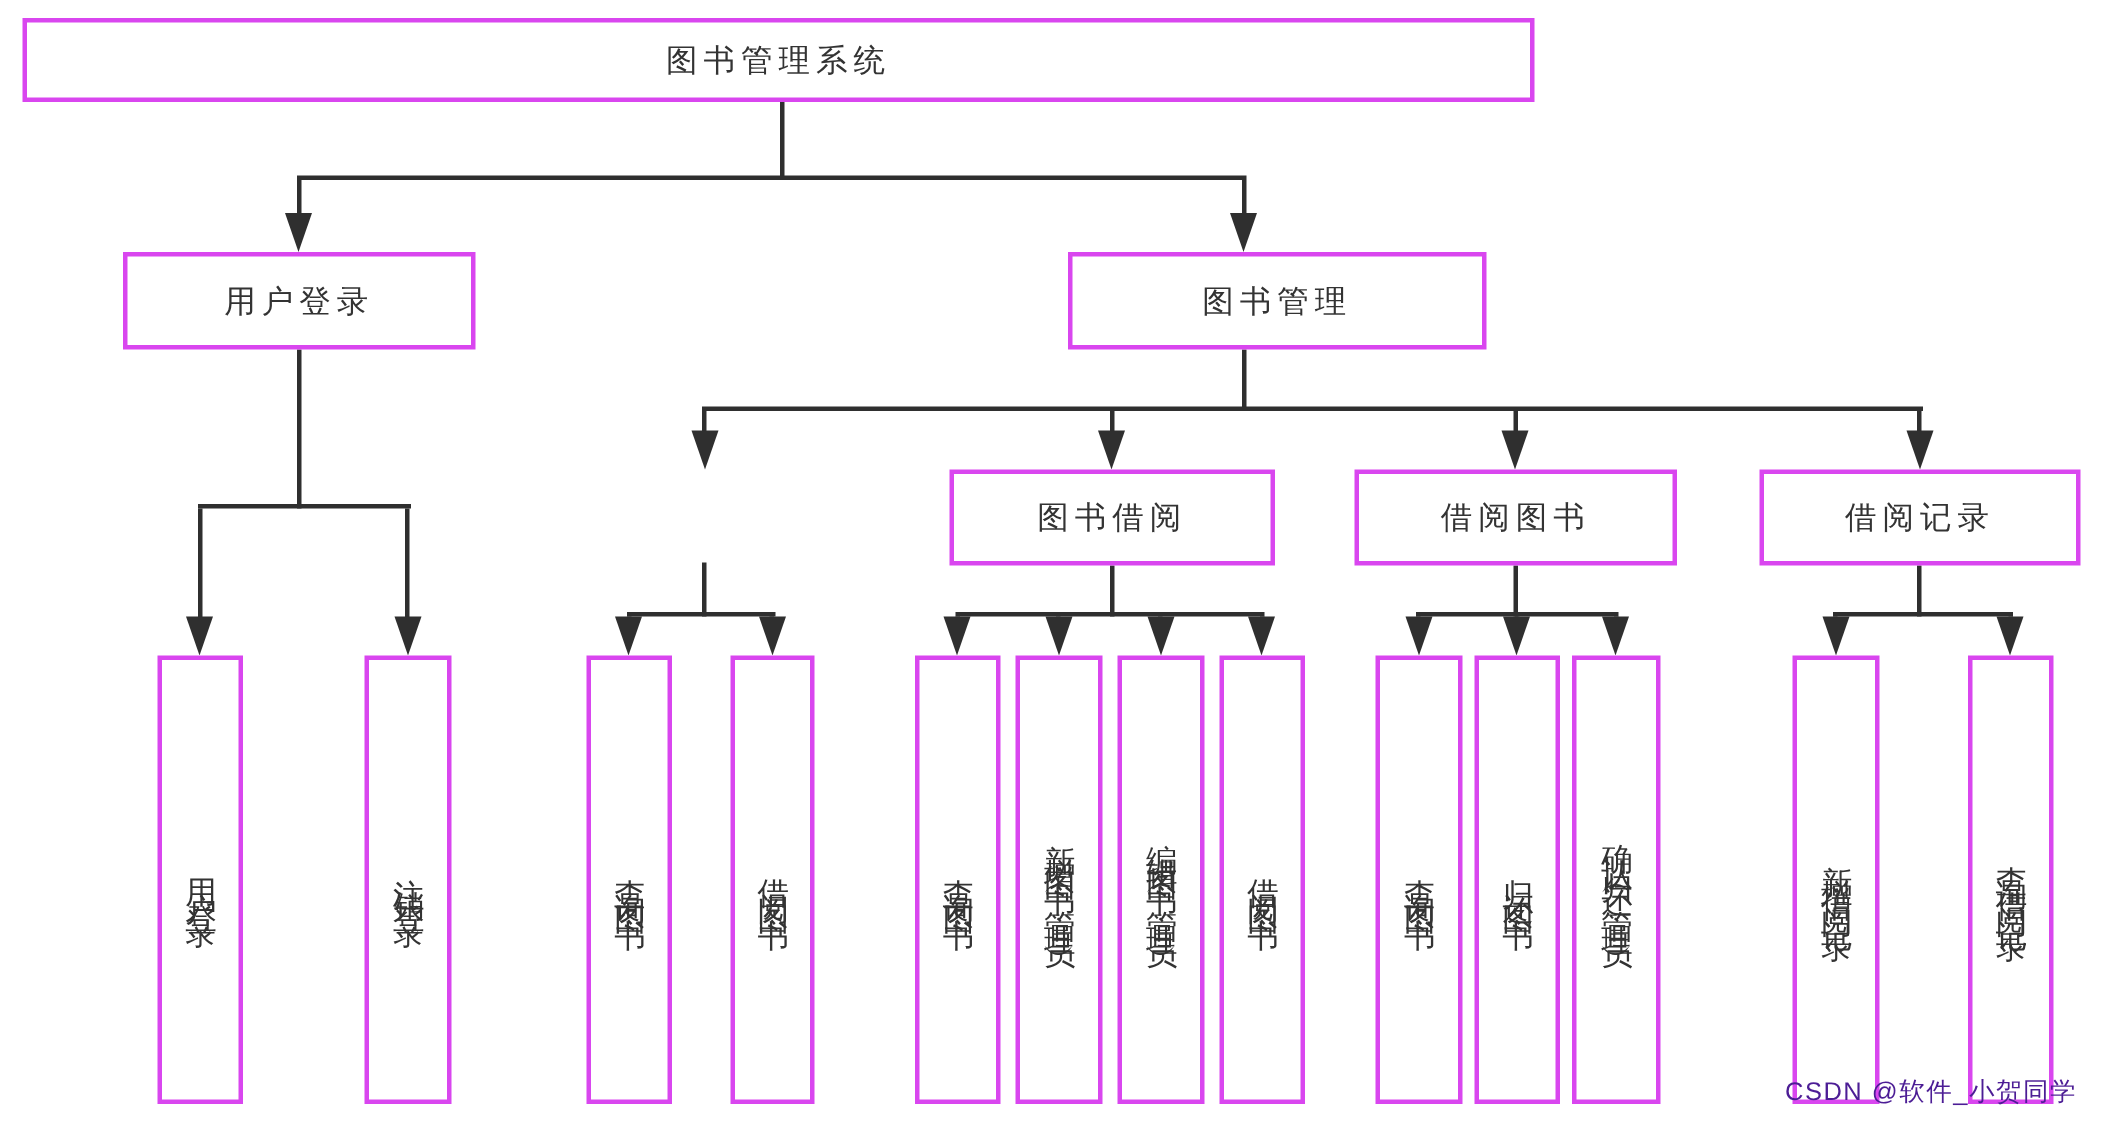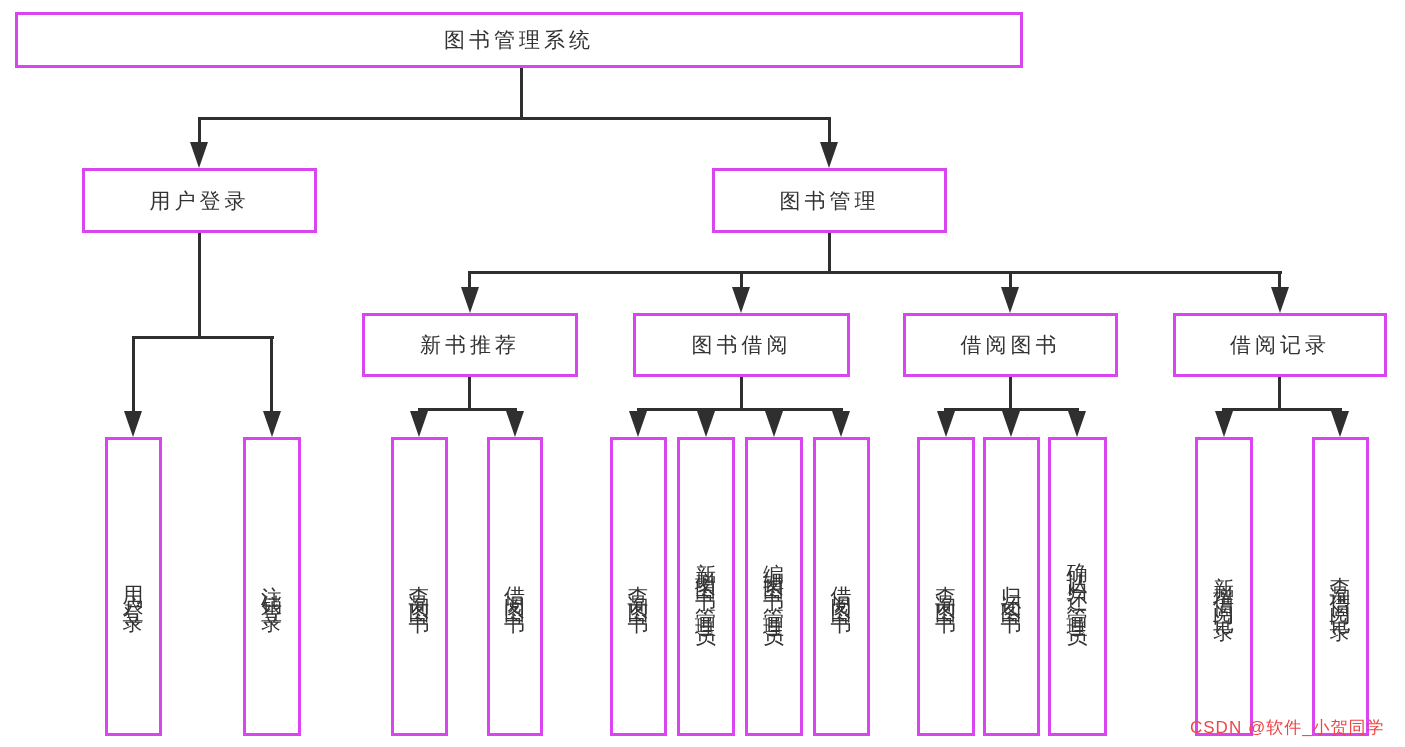--- a/index.html
+++ b/index.html
@@ -6,21 +6,21 @@
   body{font-family:"Liberation Sans","DejaVu Sans",sans-serif;}
   .canvas{position:relative;width:1405px;height:747px;background:#ffffff;overflow:hidden;}
   .box{position:absolute;background:#ffffff;border:3px solid #d946ef;box-sizing:border-box;
        display:flex;align-items:center;justify-content:center;z-index:2;}
   .hlabel{font-size:21px;color:#333333;letter-spacing:4px;white-space:nowrap;}
   .vlabel{writing-mode:vertical-rl;text-orientation:mixed;font-size:21px;line-height:1;
           color:#333333;letter-spacing:9px;white-space:nowrap;}
   .line{position:absolute;background:#2f2f2f;z-index:1;}
   .arrow{position:absolute;width:0;height:0;border-left:9px solid transparent;
          border-right:9px solid transparent;border-top:26px solid #2f2f2f;z-index:1;}
-  .watermark{position:absolute;left:1190px;top:716px;font-size:17px;color:#ef4444;
+  .watermark{position:absolute;left:1190px;top:716px;font-size:17px;color:#4c1d95;
              letter-spacing:1px;z-index:10;white-space:nowrap;}
 </style>
 </head>
 <body>
 
 <div class="canvas">
 
   <div class="box" style="left:15px;top:12px;width:1008px;height:56px;">
     <span class="hlabel">图书管理系统</span>
   </div>
@@ -28,21 +28,21 @@
   <div class="line" style="left:520px;top:66px;width:3px;height:54px;"></div>
   <div class="line" style="left:198px;top:117px;width:633px;height:3px;"></div>
   <div class="line" style="left:198px;top:120px;width:3px;height:28px;"></div>
   <div class="arrow" style="left:190px;top:142px;"></div>
   <div class="line" style="left:828px;top:120px;width:3px;height:28px;"></div>
   <div class="arrow" style="left:820px;top:142px;"></div>
 
   <div class="box" style="left:82px;top:168px;width:235px;height:65px;">
     <span class="hlabel">用户登录</span>
   </div>
-  <div class="box" style="left:712px;top:168px;width:235px;height:65px;">
+  <div class="box" style="left:712px;top:168px;width:279px;height:65px;">
     <span class="hlabel">图书管理</span>
   </div>
 
   <div class="line" style="left:198px;top:231px;width:3px;height:108px;"></div>
   <div class="line" style="left:132px;top:336px;width:142px;height:3px;"></div>
   <div class="line" style="left:132px;top:339px;width:3px;height:78px;"></div>
   <div class="arrow" style="left:124px;top:411px;"></div>
   <div class="line" style="left:270px;top:339px;width:3px;height:78px;"></div>
   <div class="arrow" style="left:263px;top:411px;"></div>
 
@@ -50,23 +50,20 @@
   <div class="line" style="left:468px;top:271px;width:814px;height:3px;"></div>
   <div class="line" style="left:468px;top:274px;width:3px;height:19px;"></div>
   <div class="arrow" style="left:461px;top:287px;"></div>
   <div class="line" style="left:740px;top:274px;width:3px;height:19px;"></div>
   <div class="arrow" style="left:732px;top:287px;"></div>
   <div class="line" style="left:1009px;top:274px;width:3px;height:19px;"></div>
   <div class="arrow" style="left:1001px;top:287px;"></div>
   <div class="line" style="left:1278px;top:274px;width:3px;height:19px;"></div>
   <div class="arrow" style="left:1271px;top:287px;"></div>
 
-  <div class="box" style="left:362px;top:313px;width:216px;height:64px;">
-    <span class="hlabel">新书推荐</span>
-  </div>
   <div class="box" style="left:633px;top:313px;width:217px;height:64px;">
     <span class="hlabel">图书借阅</span>
   </div>
   <div class="box" style="left:903px;top:313px;width:215px;height:64px;">
     <span class="hlabel">借阅图书</span>
   </div>
   <div class="box" style="left:1173px;top:313px;width:214px;height:64px;">
     <span class="hlabel">借阅记录</span>
   </div>
 

